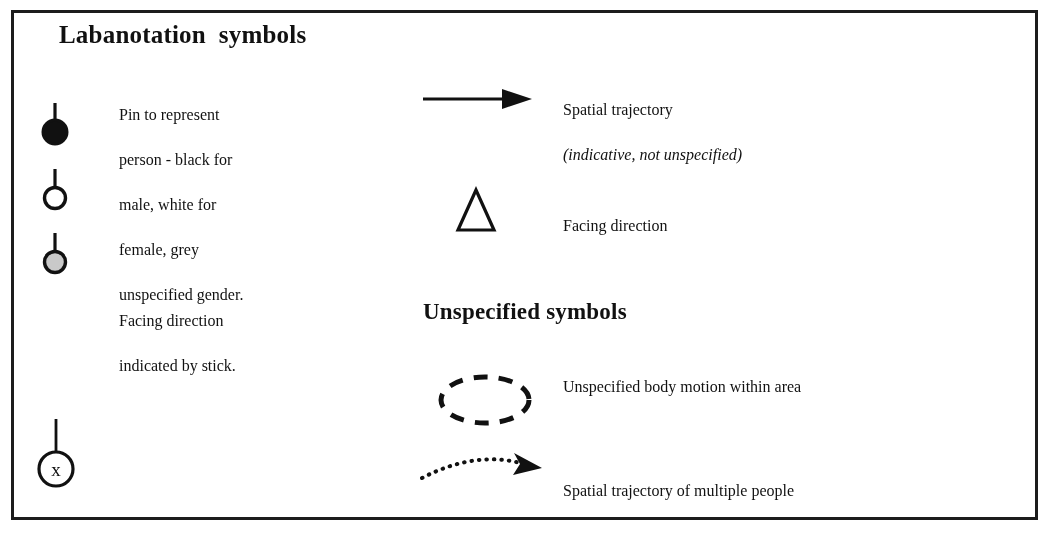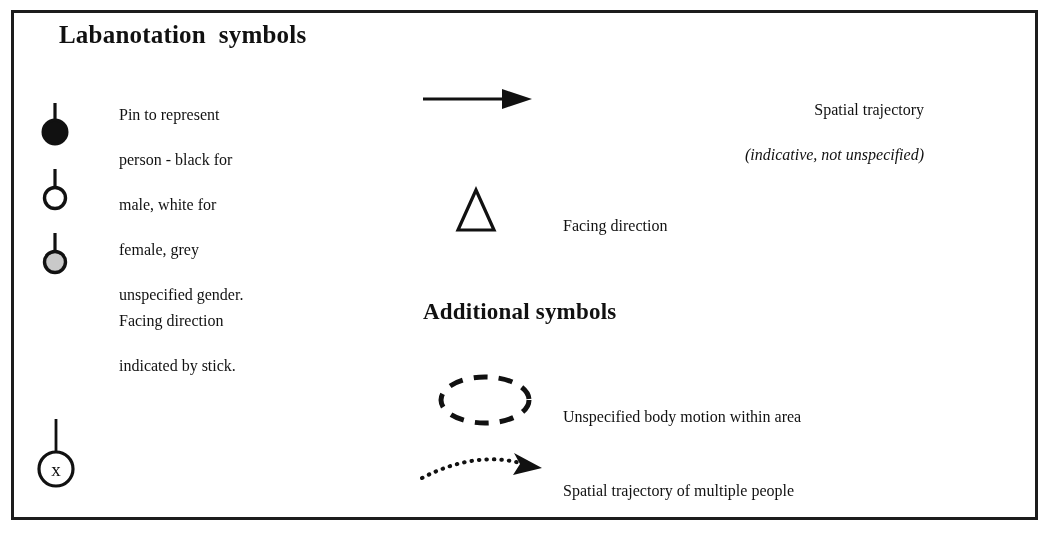--- a/index.html
+++ b/index.html
@@ -46,23 +46,23 @@
   .body-text {
     font-size: 16px;
     line-height: 45px;
     white-space: pre-line;
   }
   .body-text.italic { font-style: italic; }
 
   #text-pin-desc        { left: 119px; top: 92px;  width: 260px; }
   #text-facing-stick    { left: 119px; top: 298px; width: 260px; }
   #text-multiple-people { left: 119px; top: 470px; }
-  #text-spatial-traj    { left: 544px; top: 87px;  width: 380px; text-align: right; }
+  #text-spatial-traj    { left: 563px; top: 87px;  width: 380px; }
   #text-facing-dir      { left: 563px; top: 203px; }
-  #text-unspec-motion   { left: 563px; top: 394px; }
+  #text-unspec-motion   { left: 563px; top: 364px; }
   #text-traj-multiple   { left: 563px; top: 468px; }
 
   
   .pin {
     width: 34px;
     height: 46px;
   }
   #pin-male     { left: 38px;  top: 101px; }
   #pin-female   { left: 38px;  top: 167px; }
   #pin-grey     { left: 38px;  top: 231px; }
@@ -77,21 +77,21 @@
   svg { display: block; overflow: visible; }
 </style>
 </head>
 <body>
 
 <div id="legend-figure">
   <div id="legend-border"></div>
 
   <div class="abs heading" id="title-labanotation">Labanotation  symbols</div>
 
-  <div class="abs heading" id="title-additional">Additional symbols</div>
+  <div class="abs heading" id="title-additional">Unspecified symbols</div>
 
   <div class="abs pin" id="pin-male">
     <svg width="34" height="46" viewBox="0 0 34 46">
       <line x1="17" y1="2" x2="17" y2="22" stroke="#111111" stroke-width="3.2"></line>
       <circle cx="17" cy="31" r="12" fill="#111111" stroke="#111111" stroke-width="3"></circle>
     </svg>
   </div>
 
   <div class="abs pin" id="pin-female">
     <svg width="34" height="46" viewBox="0 0 34 46">

